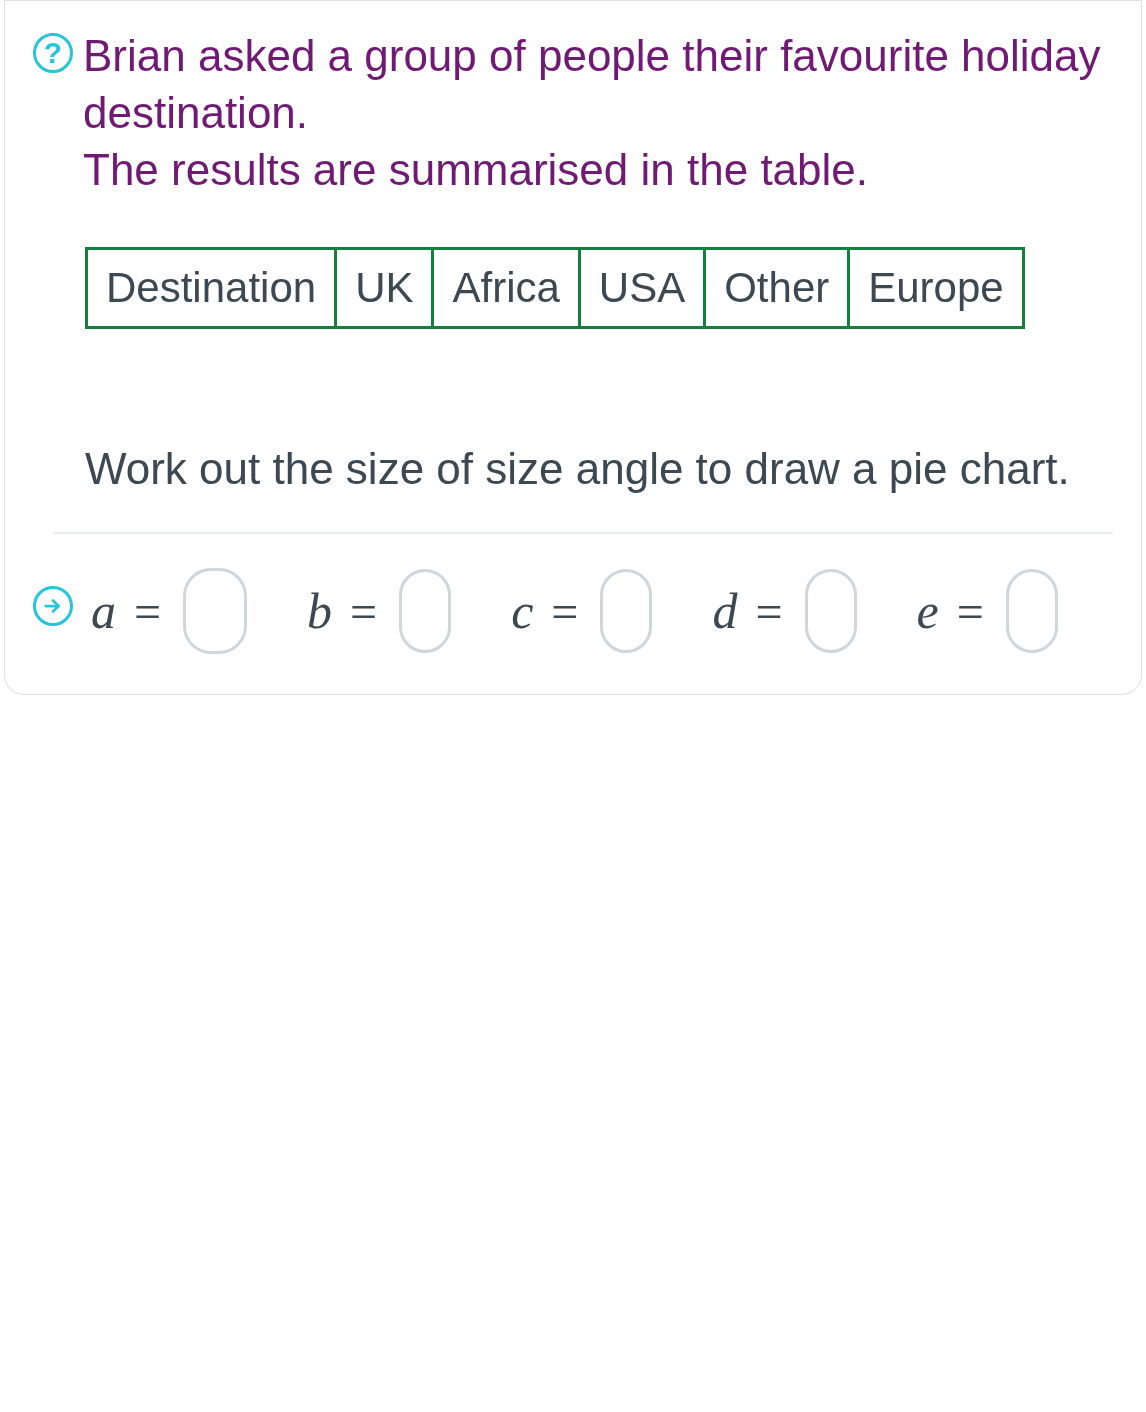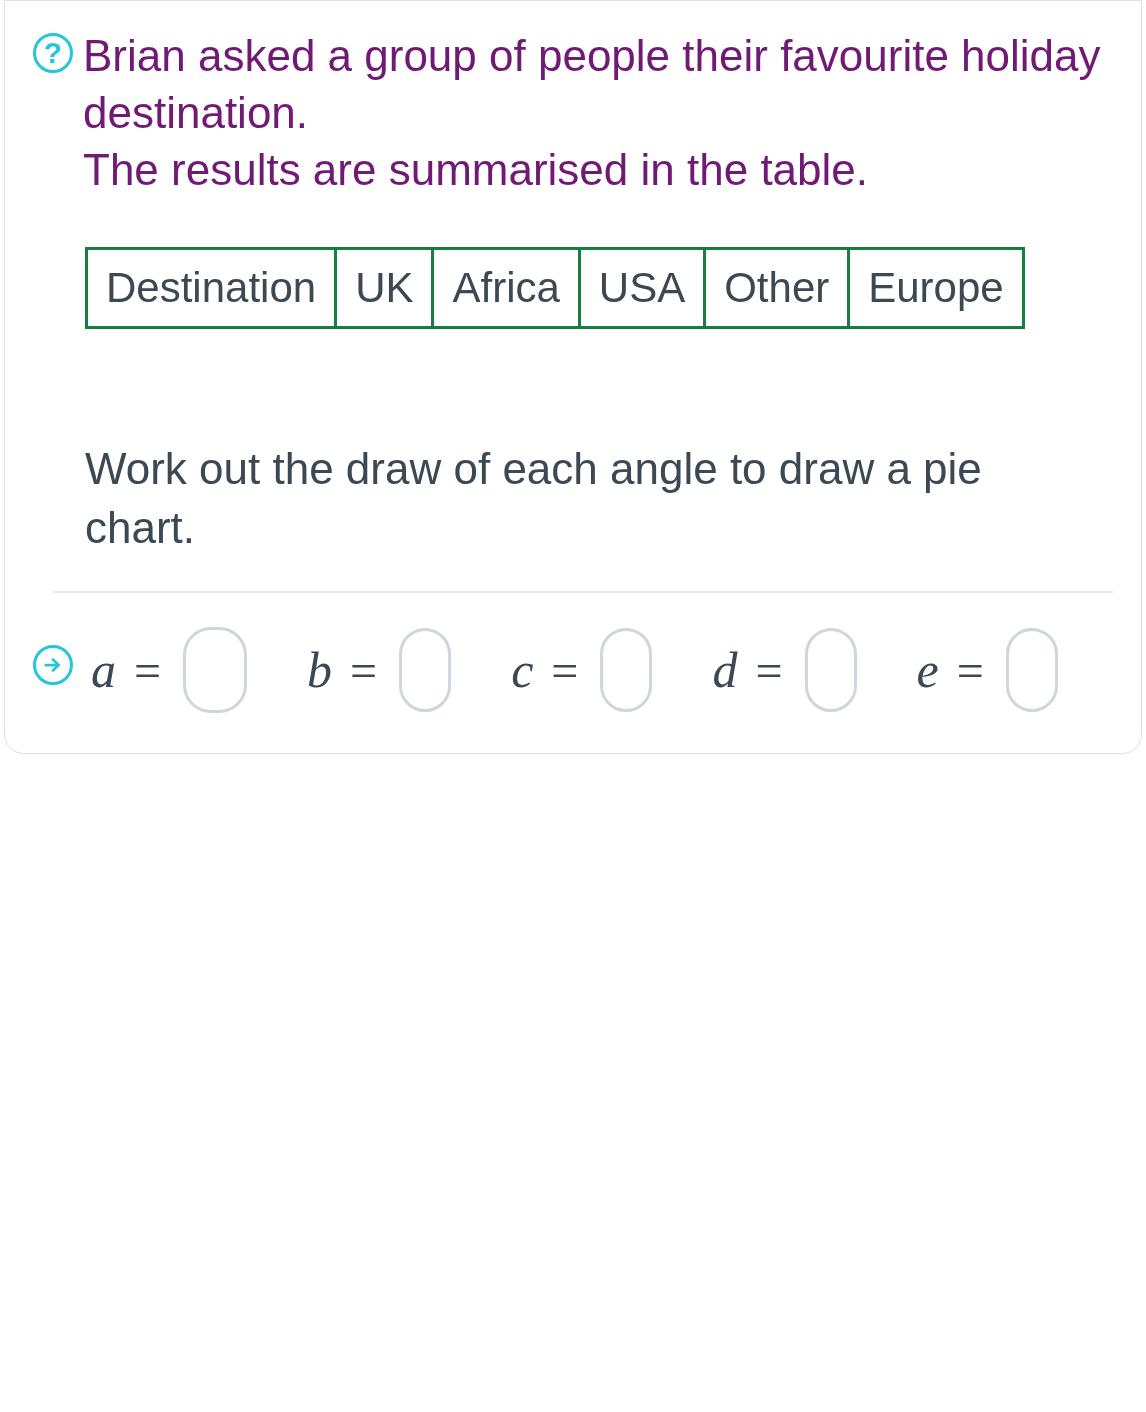--- a/index.html
+++ b/index.html
@@ -156,21 +156,21 @@
         <td>UK</td>
         <td>Africa</td>
         <td>USA</td>
         <td>Other</td>
         <td>Europe</td>
       </tr>
     </tbody>
       </table>
   </div>
 
-  <div class="instr">Work out the draw of each angle to draw a pie chart.</div>
+  <div class="instr">Work out the size of size angle to draw a pie chart.</div>
 
   <hr class="sep">
 
   <div class="answers">
     <div class="arrow-icon">
       <svg width="22" height="22" viewBox="0 0 24 24" fill="none" stroke="#26c6da" stroke-width="3" stroke-linecap="round" stroke-linejoin="round">
         <line x1="4" y1="12" x2="18" y2="12"></line>
         <polyline points="12 6 18 12 12 18"></polyline>
       </svg>
     </div>

